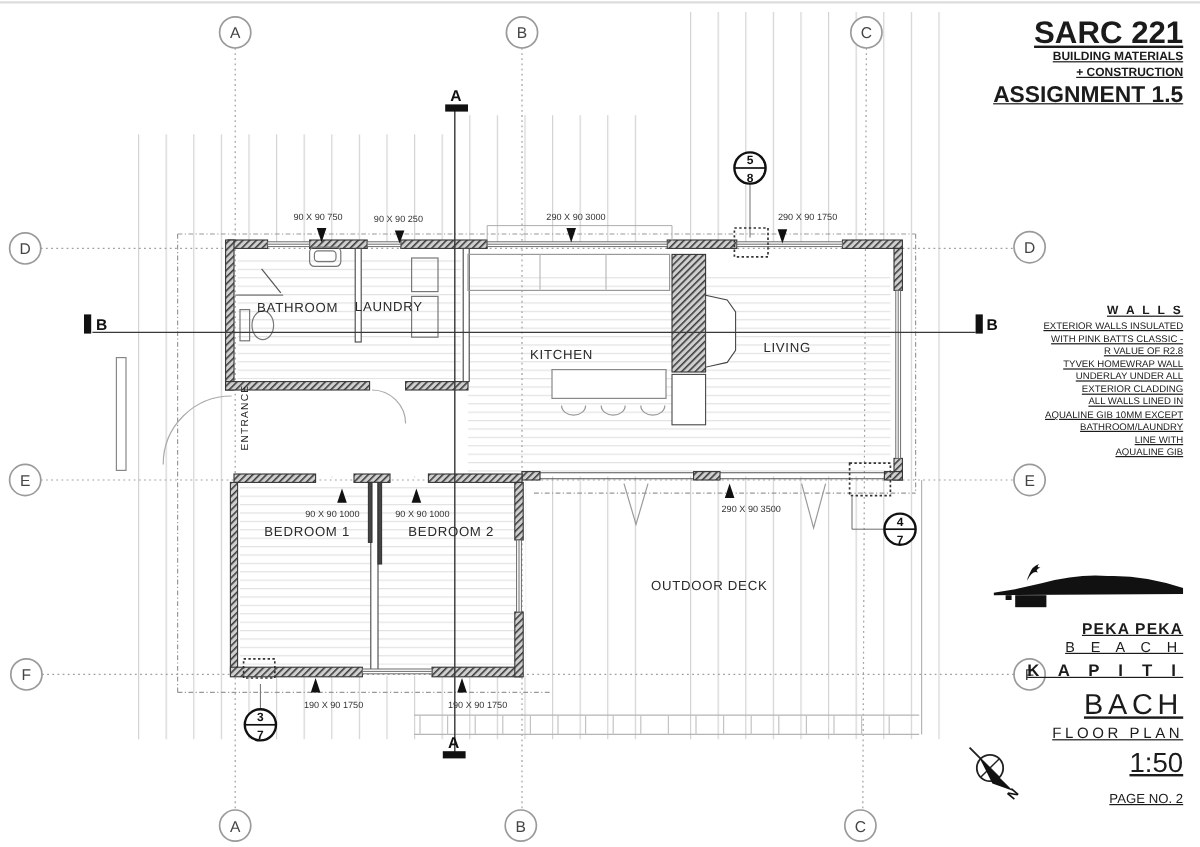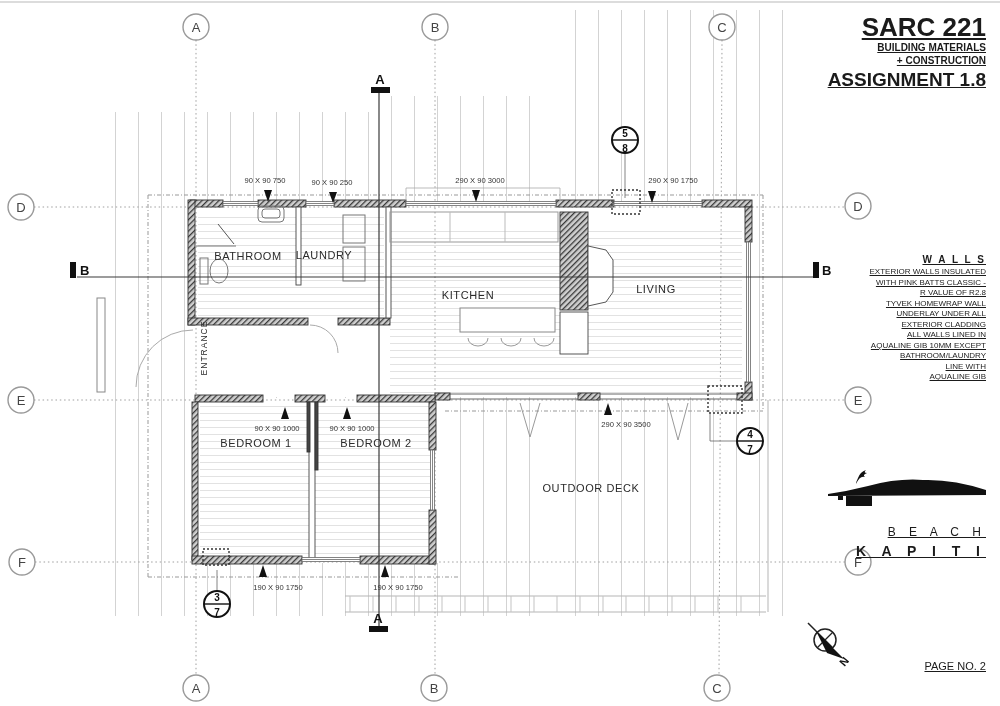--- a/index.html
+++ b/index.html
@@ -15,21 +15,21 @@
   .north-letter{font-family:"Liberation Sans",sans-serif;font-size:11px;font-weight:bold;fill:#111;}
   
   .rc-block{position:absolute;right:14px;width:220px;text-align:right;text-decoration:underline;}
   .course{font-size:26px;font-weight:600;line-height:1.05;}
   .mat{font-size:10px;font-weight:bold;line-height:1.3;}
   .assign{font-size:19px;font-weight:bold;margin-top:2px;}
   .author{font-size:17px;line-height:1.35;}
   .note-head{font-size:10px;font-weight:bold;letter-spacing:2px;margin-bottom:2px;}
   .note-line{font-size:8px;line-height:1.32;color:#222;}
   .logo-l1{font-size:13px;font-weight:bold;letter-spacing:1px;margin-top:1px;}
-  .logo-l2{font-size:12px;letter-spacing:5px;margin-top:11px;}
+  .logo-l2{font-size:12px;letter-spacing:5px;margin-top:1px;}
   .logo-l3{font-size:14px;font-weight:bold;letter-spacing:6px;margin-top:4px;}
   .bach{font-size:24px;letter-spacing:4px;}
   .floorplan{font-size:12.5px;letter-spacing:3px;margin-top:2px;}
   .scale{font-size:23px;margin-top:4px;}
   .pageno{font-size:11px;}
 </style>
 </head>
 <body>
 
 <div id="sheet">
@@ -297,21 +297,21 @@
     <line x1="833" y1="632" x2="817" y2="648" stroke="#222" stroke-width="1.2"></line>
     <polygon points="816,631 844,659 827,653" fill="#111"></polygon>
     <text class="north-letter" text-anchor="middle" transform="translate(847,664) rotate(-50)">N</text>
   </g>
 </svg>
 
 <div class="rc-block" style="top:14px">
   <div class="course">SARC 221</div>
   <div class="mat">BUILDING MATERIALS</div>
   <div class="mat">+ CONSTRUCTION</div>
-  <div class="assign">ASSIGNMENT 1.8</div>
+  <div class="assign">ASSIGNMENT 1.5</div>
 </div>
 
 
 
 <div class="rc-block" style="top:254px">
   <div class="note-head">W A L L S</div>
   <div class="note-line">EXTERIOR WALLS INSULATED</div>
   <div class="note-line">WITH PINK BATTS CLASSIC -</div>
   <div class="note-line">R VALUE OF R2.8</div>
   <div class="note-line">TYVEK HOMEWRAP WALL</div>
@@ -324,20 +324,26 @@
   <div class="note-line">AQUALINE GIB</div>
 </div>
 
 <div class="rc-block" style="top:470px">
   <svg width="158" height="40" viewBox="0 0 158 40" style="display:inline-block">
     <path d="M28 14 q4 -9 9 -7 q-3 -2 2 -4 q-4 0 -1 -3 q-6 2 -8 8 q-2 4 -2 6 Z" fill="#111"></path>
     <path d="M0 24 L18 21 L40 16 Q70 8 95 10 Q125 9 158 20 L158 25 L0 26 Z" fill="#111"></path>
     <rect x="18" y="26" width="26" height="10" fill="#111"></rect>
     <rect x="10" y="26" width="5" height="4" fill="#111"></rect>
   </svg>
+  <div class="logo-l1">PEKA PEKA</div>
   <div class="logo-l2">B E A C H</div>
   <div class="logo-l3">K A P I T I</div>
 </div>
 
+<div class="rc-block" style="top:574px">
+  <div class="bach">BACH</div>
+  <div class="floorplan">FLOOR PLAN</div>
+  <div class="scale">1:50</div>
+</div>
 
 <div class="rc-block pageno" style="top:660px">PAGE NO. 2</div>
 
 </div>
 
 </body></html>

